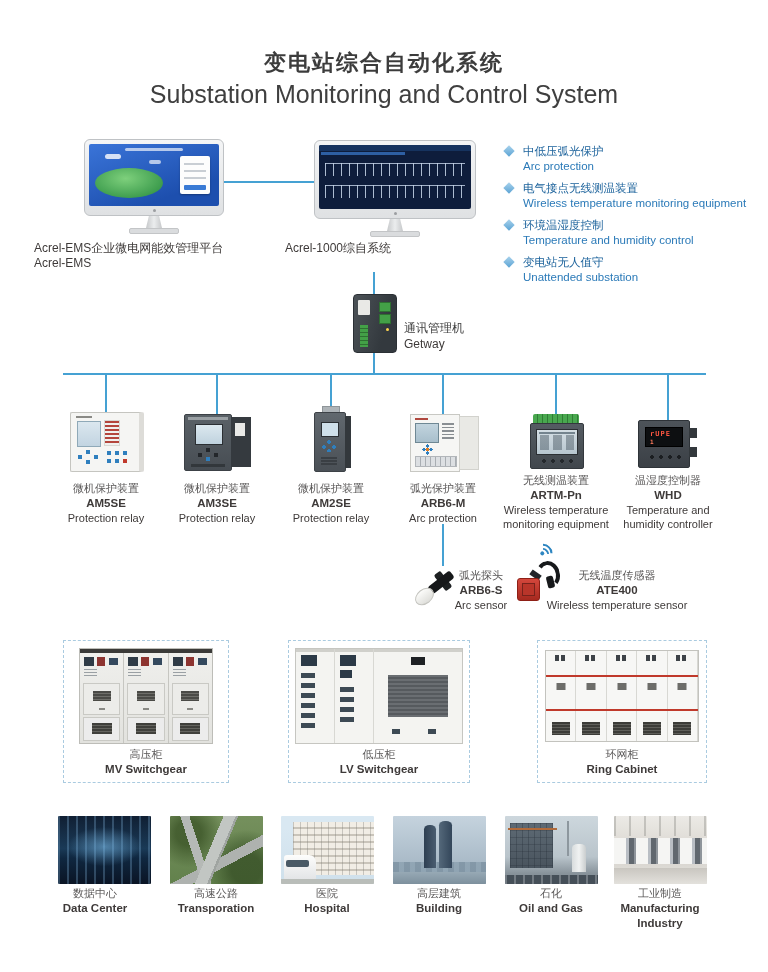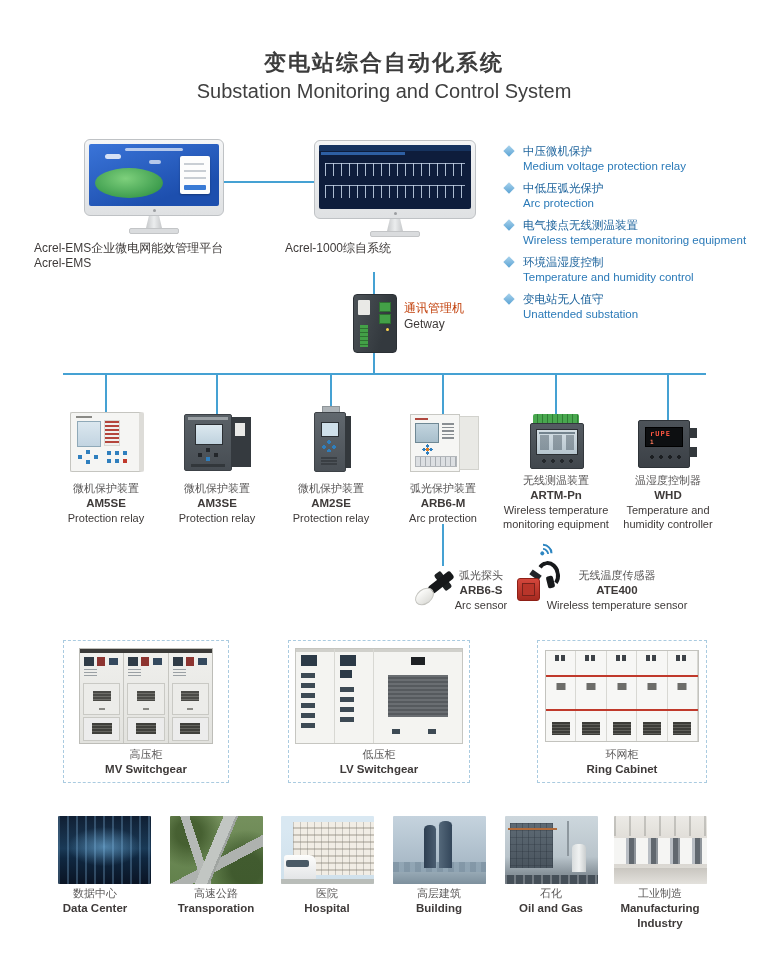--- a/index.html
+++ b/index.html
@@ -3,21 +3,21 @@
 <meta charset="utf-8">
 <style>
   html,body{margin:0;padding:0;background:#fff;}
   .canvas{position:relative;width:768px;height:972px;background:#fff;overflow:hidden;
           font-family:"Liberation Sans","DejaVu Sans",sans-serif;color:#3e3a39;}
   .abs{position:absolute;}
 
   
   .title-zh{left:0;top:48px;width:768px;text-align:center;font-size:22px;font-weight:700;
             color:#3c3c3c;letter-spacing:2px;}
-  .title-en{left:0;top:80px;width:768px;text-align:center;font-size:20px;color:#3f3f3f;}
+  .title-en{left:0;top:80px;width:768px;text-align:center;font-size:25px;color:#3f3f3f;}
 
   
   .hline{height:1.5px;background:#45a1d3;}
   .vline{width:1.5px;background:#45a1d3;}
 
   
   .monitor{position:absolute;}
   .m-frame{background:linear-gradient(#f4f5f6,#dfe1e3);border:1px solid #bfc2c5;border-radius:6px;
            padding:4px 4px 0 4px;}
   .m-screen{border-radius:2px;overflow:hidden;position:relative;}
@@ -54,21 +54,21 @@
 
   
   .gw{background:linear-gradient(105deg,#4c5257,#33393e 70%);border-radius:4px;border:1px solid #2b3035;}
   .gw-sticker{position:absolute;left:4px;top:5px;width:12px;height:15px;background:#e9e9e6;border-radius:1px;}
   .gw-port{position:absolute;right:5px;width:10px;height:8px;background:#43a047;border:1px solid #2e7031;}
   .gp1{top:7px;} .gp2{top:19px;}
   .gw-strip{position:absolute;left:6px;bottom:5px;width:8px;height:22px;
             background:repeating-linear-gradient(180deg,#43a047 0 3px,#2e7031 3px 4px);}
   .gw-led{position:absolute;right:7px;top:33px;width:3px;height:3px;border-radius:50%;background:#ffd54f;}
   .gw-label{line-height:16px;font-size:12px;}
-  .gw-label .zh{color:#c2410c;} .gw-label .en{color:#3e3a39;}
+  .gw-label .zh{color:#404040;margin-top:20px;} .gw-label .en{color:#3e3a39;}
 
   
   .features{left:505px;top:144px;width:256px;}
   .feat{display:flex;margin-bottom:7px;}
   .feat .dia{flex:0 0 8px;width:8px;height:8px;margin:3px 10px 0 0;
              background:linear-gradient(135deg,#a8d2ec,#5ba3d4);transform:rotate(45deg);}
   .feat .zh{font-size:11.5px;color:#1d639c;line-height:15px;}
   .feat .en{font-size:11.5px;color:#2b7ab8;line-height:15px;}
 
   
@@ -378,27 +378,20 @@
   </div>
   <div class="abs gw-label" style="left:404px;top:300px;">
     <div class="zh">通讯管理机</div>
     <div class="en">Getway</div>
   </div>
 
   <div class="abs features">
     <div class="feat">
       <span class="dia"></span>
       <span>
-          <div class="zh">中压微机保护</div>
-            <div class="en">Medium voltage protection relay</div>
-        </span>
-    </div>
-    <div class="feat">
-      <span class="dia"></span>
-      <span>
           <div class="zh">中低压弧光保护</div>
             <div class="en">Arc protection</div>
         </span>
     </div>
     <div class="feat">
       <span class="dia"></span>
       <span>
           <div class="zh">电气接点无线测温装置</div>
             <div class="en">Wireless temperature monitoring equipment</div>
         </span>

